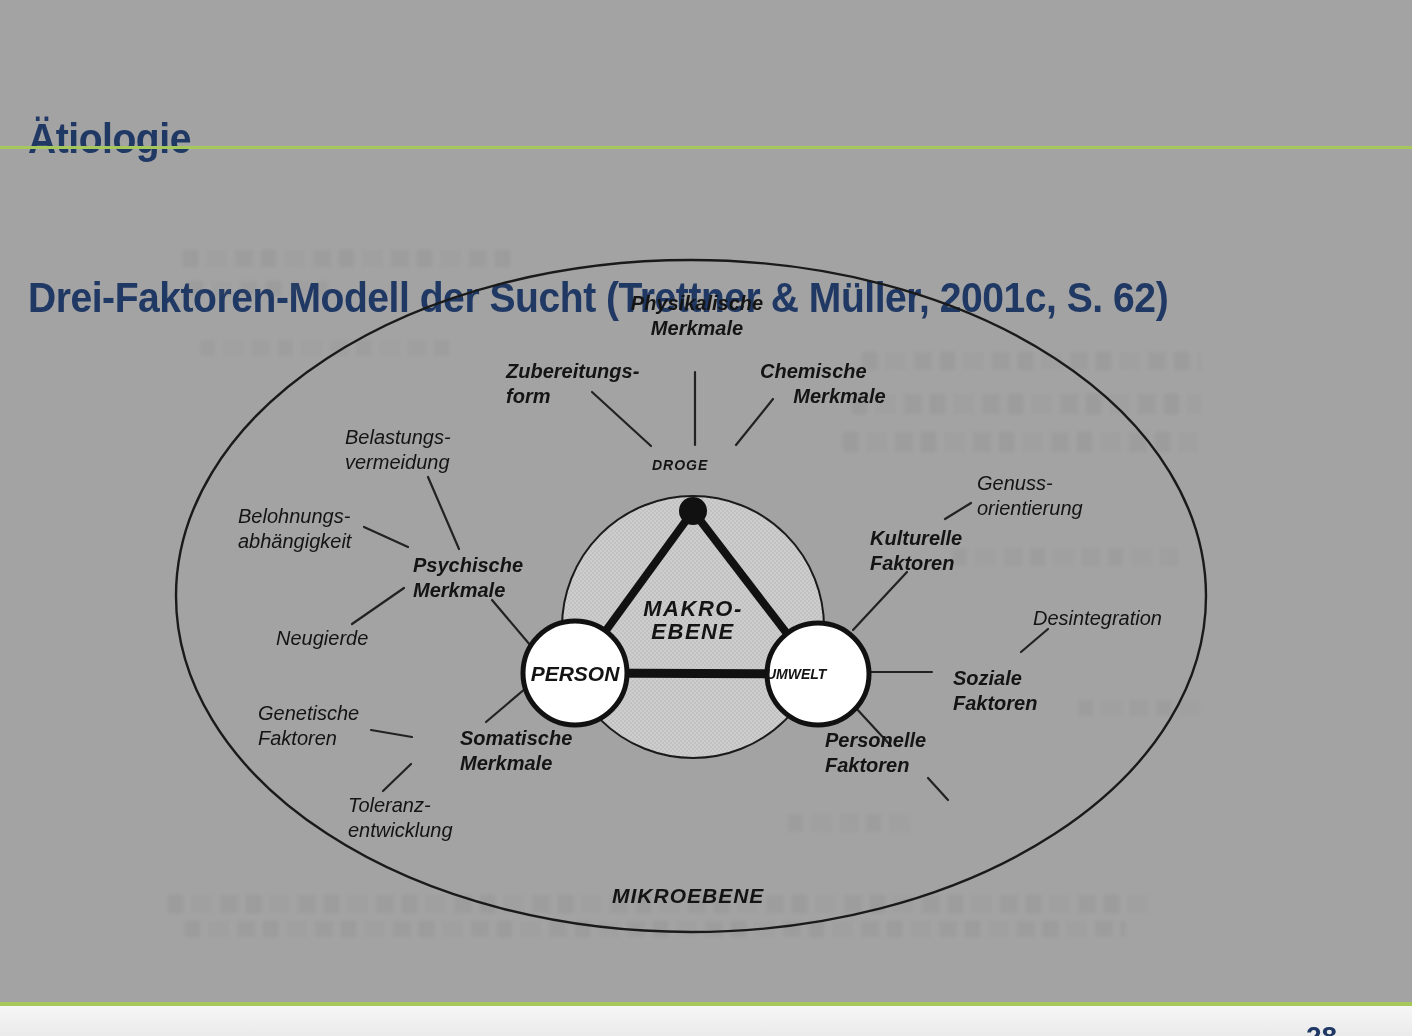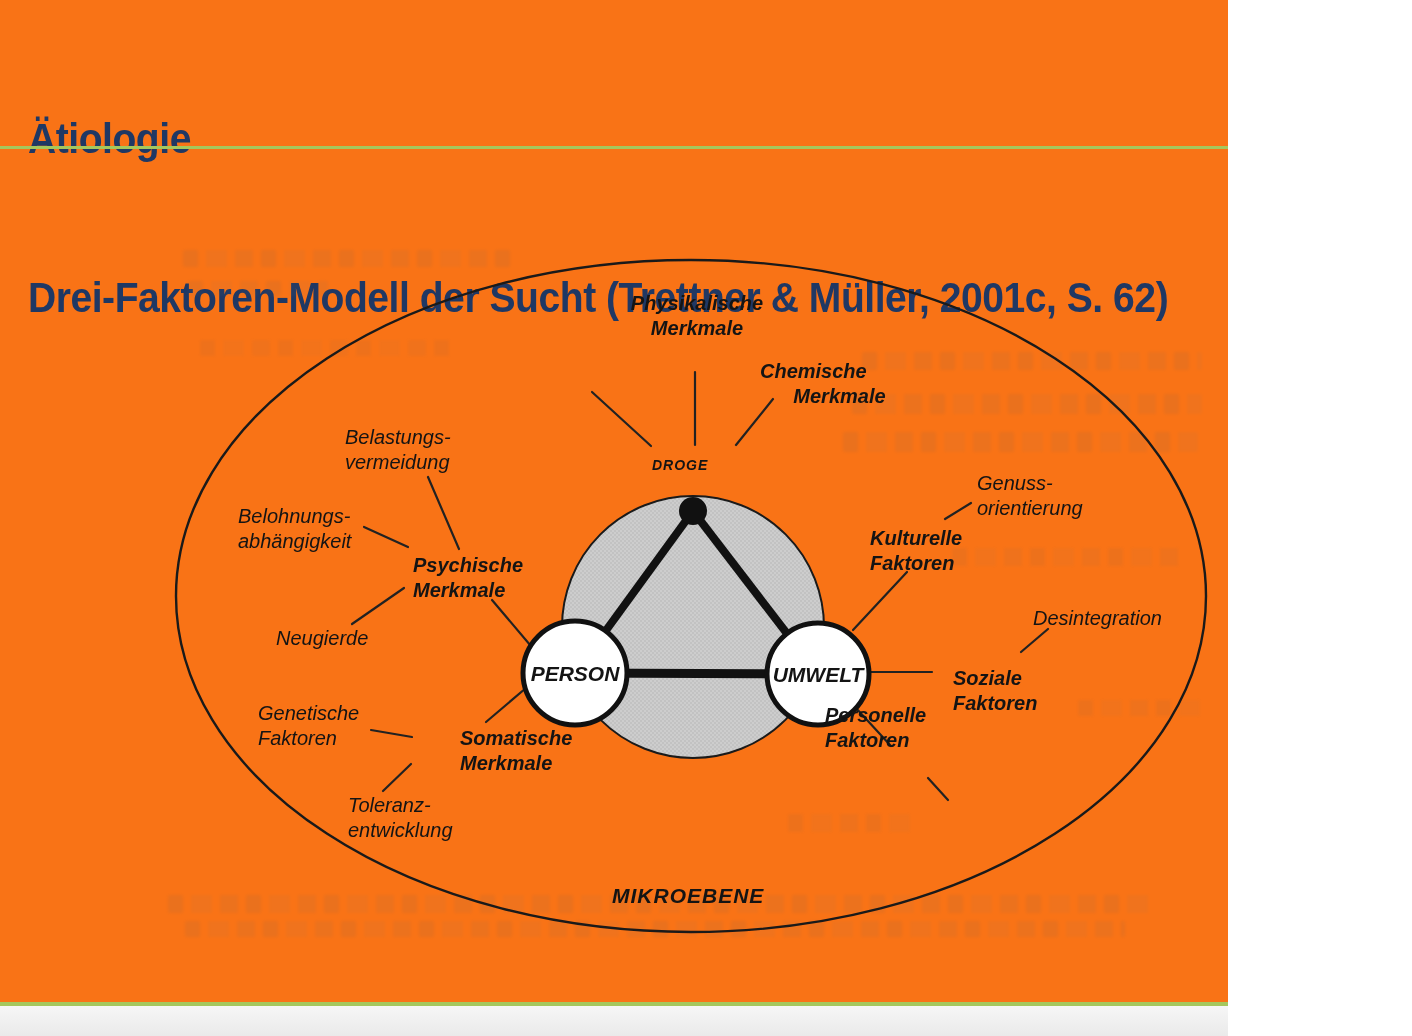--- a/index.html
+++ b/index.html
@@ -3,21 +3,21 @@
 <meta charset="utf-8">
 <style>
   :root{
     --title-text:#1f3864;
     --accent-green:#a5c75c;
     --ink:#1a1a1a;
     --halftone-gray:#cdcdcd;
   }
   html,body{margin:0;padding:0;}
   .page{
-    position:relative;width:1228px;height:1036px;overflow:hidden;background:#f97316;
+    position:relative;width:1412px;height:1036px;overflow:hidden;background:#a3a3a3;
     font-family:"Liberation Sans", sans-serif;
   }
   
   .title{
     position:absolute;left:28px;top:6px;color:var(--title-text,#1f3864);
     font-weight:700;font-size:42px;line-height:53px;letter-spacing:-0.5px;
     transform:scaleX(.93);transform-origin:left top;white-space:pre;
   }
   .rule{position:absolute;left:0;width:1412px;background:var(--accent-green,#a5c75c);}
   .rule-top{top:146px;height:3px;}
@@ -39,27 +39,27 @@
 
   
   .lbl{position:absolute;color:#141414;font-size:20px;line-height:25px;white-space:pre;font-style:italic;}
   .b{font-weight:700;}
   .lbl-physikalische{left:607px;top:291px;width:180px;text-align:center;}
   .lbl-zubereitungsform{left:506px;top:359px;}
   .lbl-chemische{left:760px;top:359px;}
   .lbl-droge{left:652px;top:453px;font-size:14px;letter-spacing:1px;}
   .lbl-makroebene{left:623px;top:597px;width:140px;text-align:center;font-size:22px;line-height:23px;letter-spacing:1.5px;}
   .lbl-person{left:523px;top:661px;width:104px;text-align:center;font-size:21px;}
-  .lbl-umwelt{left:766px;top:662px;width:104px;text-align:center;font-size:21px;}
+  .lbl-umwelt{left:766px;top:662px;width:104px;font-size:14px;}
   .lbl-mikroebene{left:612px;top:858px;font-size:21px;letter-spacing:1px;margin-top:25px;}
   .lbl-psychische{left:413px;top:553px;}
   .lbl-somatische{left:418px;top:726px;margin-left:42px;}
   .lbl-kulturelle{left:870px;top:526px;}
   .lbl-soziale{left:941px;top:666px;margin-left:12px;}
-  .lbl-personelle{left:825px;top:703px;}
+  .lbl-personelle{left:825px;top:728px;}
   .lbl-belastung{left:345px;top:425px;}
   .lbl-belohnung{left:238px;top:504px;}
   .lbl-neugierde{left:276px;top:626px;}
   .lbl-genetische{left:258px;top:701px;}
   .lbl-toleranz{left:348px;top:793px;}
   .lbl-genuss{left:977px;top:471px;}
   .lbl-desintegration{left:1033px;top:606px;}
   .lbl-defizite{left:952px;top:766px;}
 
   
@@ -139,23 +139,27 @@
     <line class="thin" x1="855" y1="707" x2="891" y2="746"></line>
     <line class="thin" x1="928" y1="778" x2="948" y2="800"></line>
 
     <circle class="dot" cx="693" cy="511" r="14"></circle>
     <circle class="node" cx="575" cy="673" r="52"></circle>
     <circle class="node" cx="818" cy="674" r="51"></circle>
   </svg>
 
   <div class="lbl b lbl-physikalische">Physikalische
 Merkmale</div>
+  <div class="lbl b lbl-zubereitungsform">Zubereitungs-
+form</div>
   <div class="lbl b lbl-chemische">Chemische
       Merkmale</div>
   <div class="lbl b lbl-droge">DROGE</div>
+  <div class="lbl b lbl-makroebene">MAKRO-
+EBENE</div>
   <div class="lbl b lbl-person">PERSON</div>
   <div class="lbl b lbl-umwelt">UMWELT</div>
   <div class="lbl b lbl-mikroebene">MIKROEBENE</div>
   <div class="lbl b lbl-psychische">Psychische
 Merkmale</div>
   <div class="lbl b lbl-somatische">Somatische
 Merkmale</div>
   <div class="lbl b lbl-kulturelle">Kulturelle
 Faktoren</div>
   <div class="lbl b lbl-soziale">Soziale

